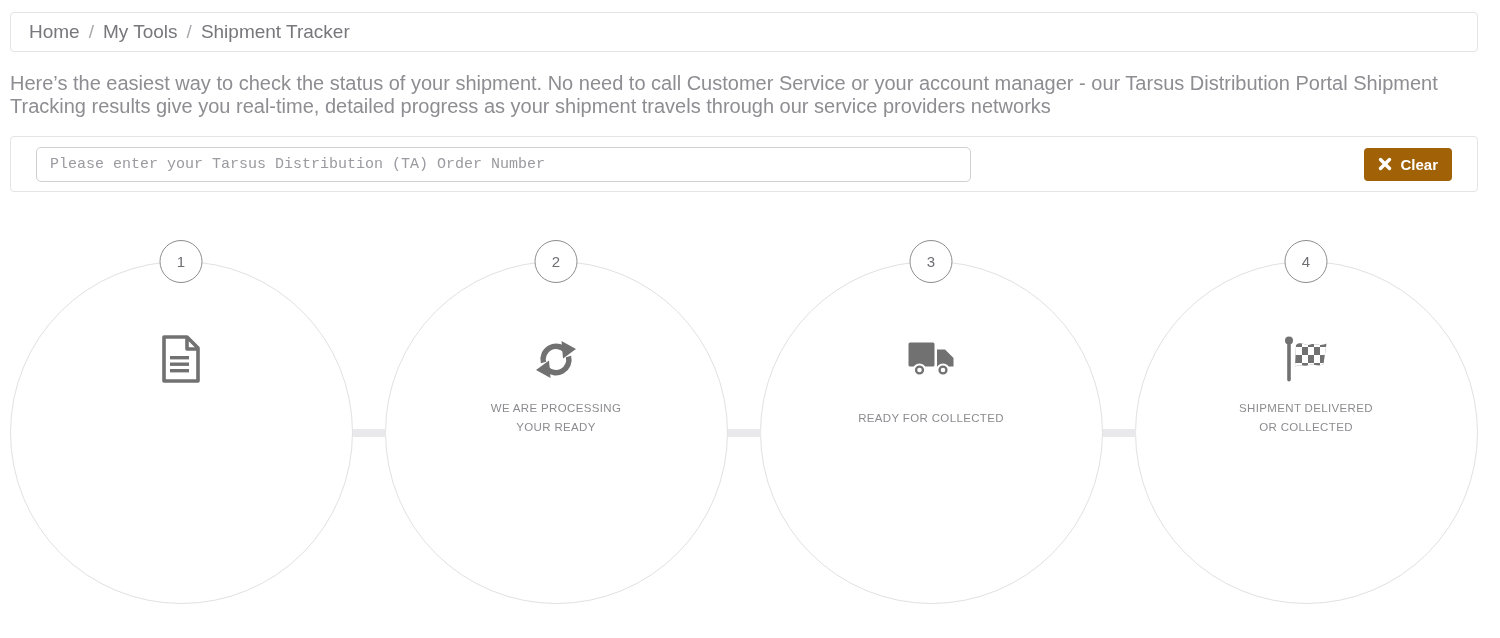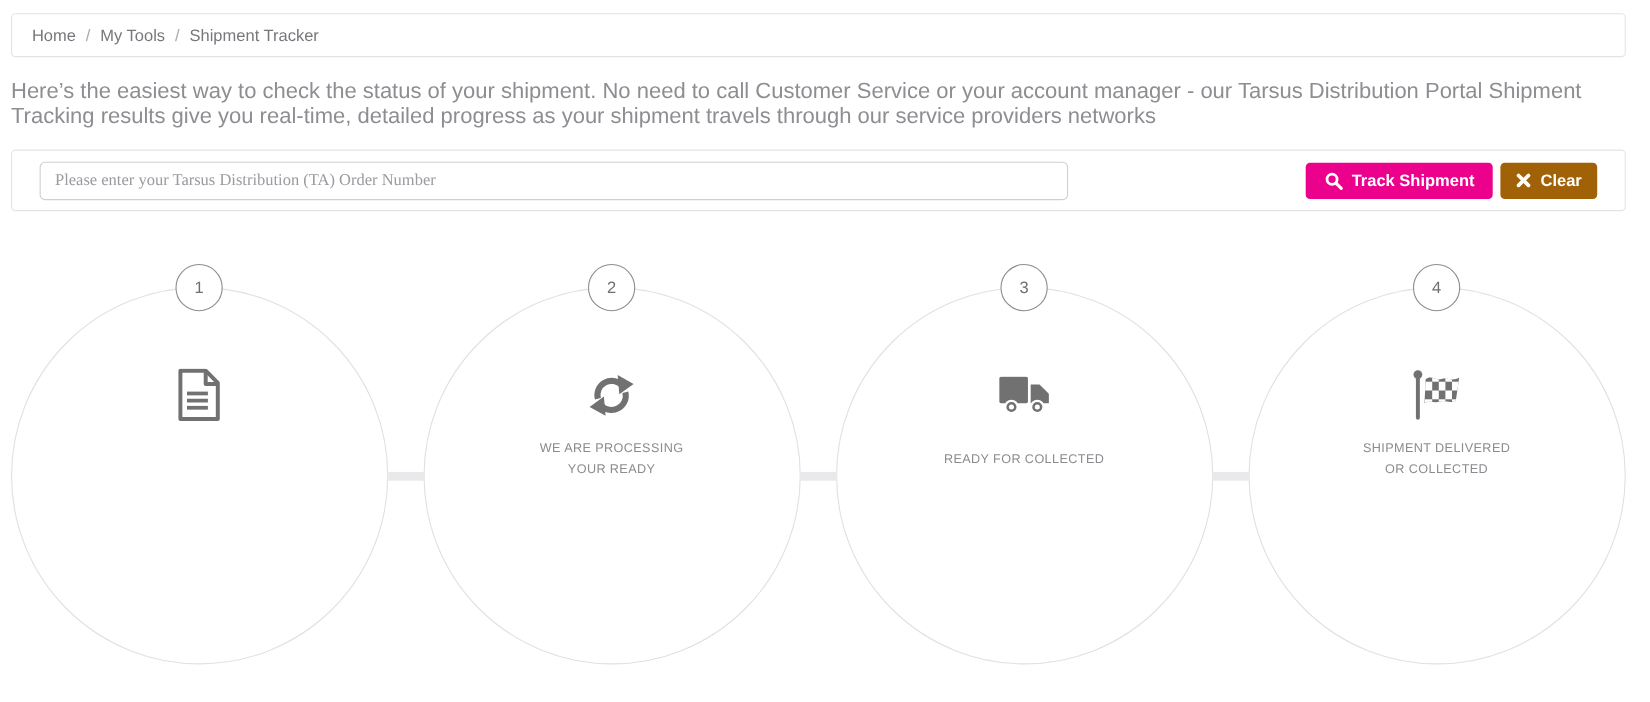--- a/index.html
+++ b/index.html
@@ -13,21 +13,21 @@
   }
   .page { width: 1500px; height: 638px; position: relative; }
 
   
   .breadcrumb-box {
     position: absolute; left: 10px; top: 12px;
     width: 1468px; height: 40px;
     border: 1px solid #e4e4e7; border-radius: 4px;
     display: flex; align-items: center;
     padding: 0 18px;
-    font-size: 15px; color: #77777c;
+    font-size: 19px; color: #77777c;
     background: #fff;
   }
   .crumb { color: #77777c; cursor: pointer; }
   .crumb-sep { color: #a9a9ae; margin: 0 9px; }
 
   
   .intro {
     position: absolute; left: 10px; top: 72px;
     width: 1478px;
     font-size: 20px; line-height: 23px; color: #8d8d92;
@@ -39,21 +39,21 @@
     width: 1468px; height: 56px;
     border: 1px solid #e4e4e7; border-radius: 4px;
     background: #fff;
     display: flex; align-items: center;
     padding: 0 25px;
   }
   .order-input {
     width: 935px; height: 35px;
     border: 1px solid #cfcfd4; border-radius: 5px;
     padding: 0 13px;
-    font-family: Liberation Serif, serif;
+    font-family: Liberation Mono, monospace;
     font-size: 15px; color: #c2410c;
     outline: none;
   }
   .order-input::placeholder { color: #9a9aa0; opacity: 1; }
   .search-card .spacer { flex: 1; }
   .btn {
     height: 33px; border: none; border-radius: 4px;
     display: inline-flex; align-items: center; justify-content: center;
     font-family: "Liberation Sans", sans-serif;
     font-size: 15px; font-weight: 600; color: #ffffff;
@@ -122,27 +122,20 @@
     <span class="crumb">My Tools</span>
     <span class="crumb-sep">/</span>
     <span class="crumb">Shipment Tracker</span>
   </div>
 
   <p class="intro">Here’s the easiest way to check the status of your shipment. No need to call Customer Service or your account manager - our Tarsus Distribution Portal Shipment Tracking results give you real-time, detailed progress as your shipment travels through our service providers networks</p>
 
   <div class="search-card">
     <input class="order-input" type="text" placeholder="Please enter your Tarsus Distribution (TA) Order Number" style="">
     <span class="spacer"></span>
-    <button class="btn btn-track">
-      <svg width="17" height="17" viewBox="0 0 20 20">
-        <circle cx="8.2" cy="8.2" r="5.4" fill="none" stroke="#ffffff" stroke-width="3"></circle>
-        <line x1="12.6" y1="12.6" x2="18" y2="18" stroke="#ffffff" stroke-width="3.4" stroke-linecap="round"></line>
-      </svg>
-      <span>Track Shipment</span>
-    </button>
     <button class="btn btn-clear">
       <svg width="14" height="14" viewBox="0 0 14 14">
         <line x1="2.5" y1="2.5" x2="11.5" y2="11.5" stroke="#ffffff" stroke-width="3.4" stroke-linecap="round"></line>
         <line x1="11.5" y1="2.5" x2="2.5" y2="11.5" stroke="#ffffff" stroke-width="3.4" stroke-linecap="round"></line>
       </svg>
       <span>Clear</span>
     </button>
   </div>
 
   <div class="steps">

